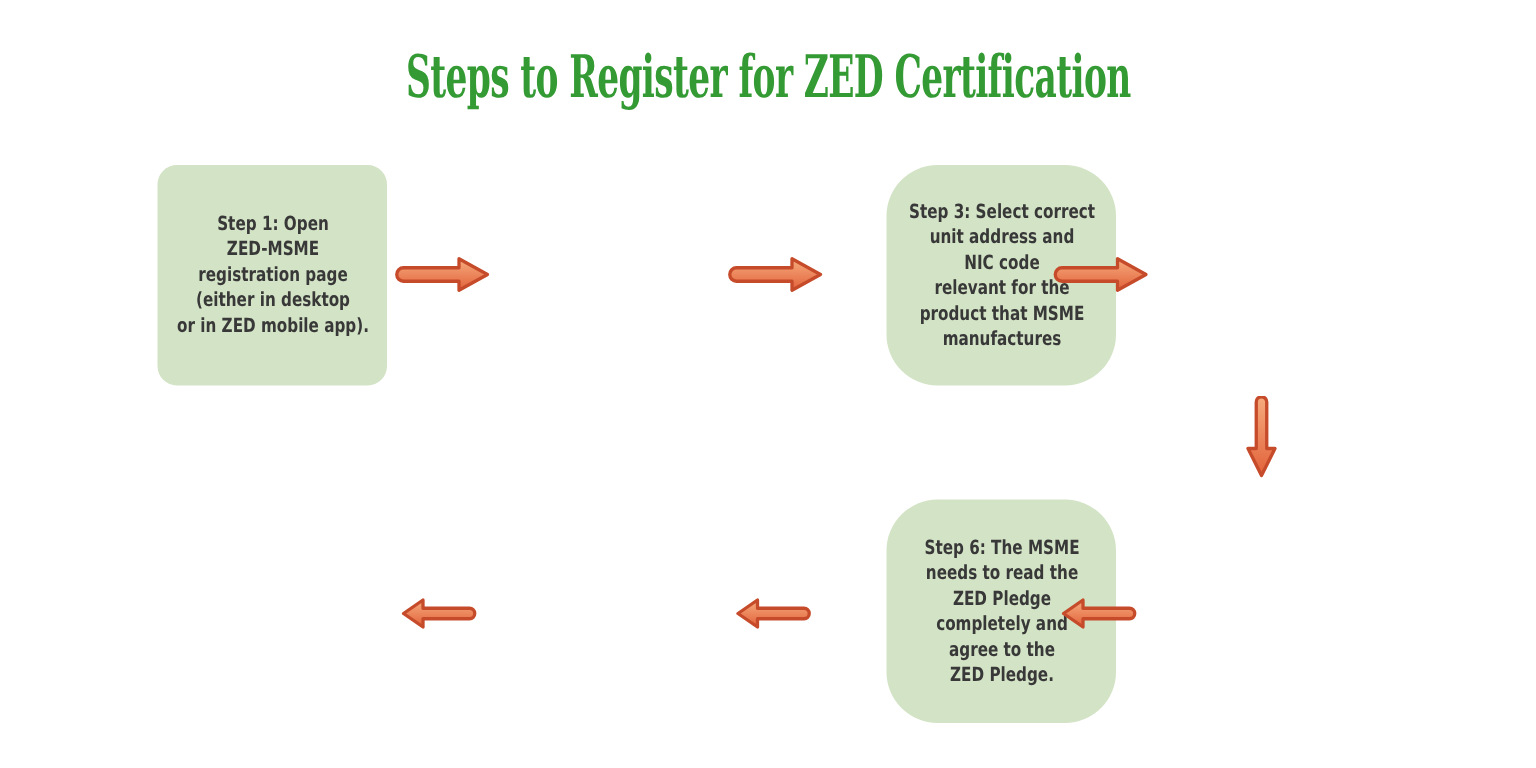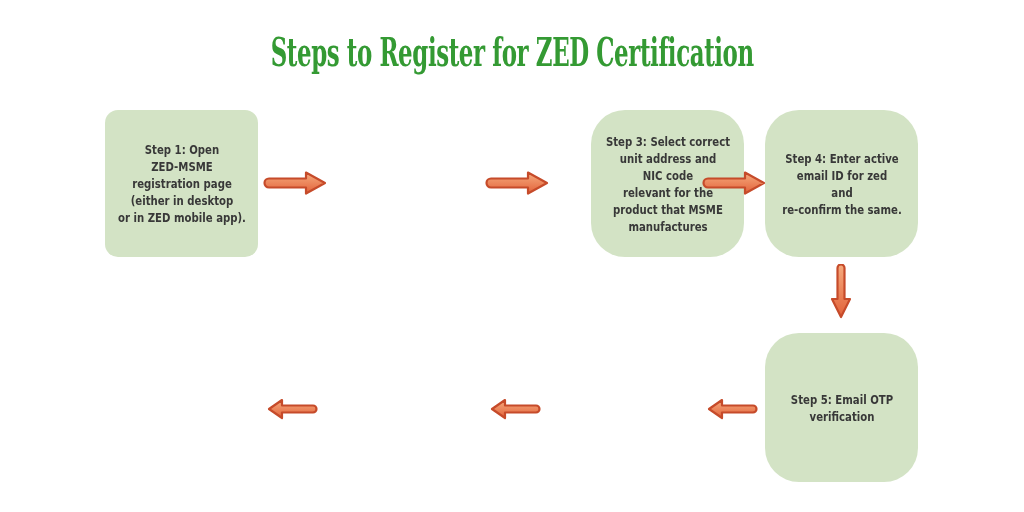--- a/index.html
+++ b/index.html
@@ -88,30 +88,28 @@
 or in ZED mobile app).</div>
   </div>
   <div class="step-box row1 col3">
     <div class="box-text">Step 3: Select correct
 unit address and
 NIC code
 relevant for the
 product that MSME
 manufactures</div>
   </div>
-  <div class="step-box row1 col4">
-    <div class="box-text">Step 4: Enter active
-email ID for zed
-and
-re-confirm the same.</div>
-  </div>
 
-  <div class="step-box row2 col4">
-    <div class="box-text">Step 5:  Email OTP
-verification</div>
+  <div class="step-box row2 col3">
+    <div class="box-text">Step 6: The MSME
+needs to read the
+ZED Pledge
+completely and
+agree to the
+ZED Pledge.</div>
   </div>
 
   <span class="arrow a-r1">
     <svg width="66" height="30" viewBox="0 0 66 30">
       <path d="M7 10.5 H44 V4.5 L63 15 L44 25.5 V19.5 H7 A4.5 4.5 0 0 1 7 10.5 Z"></path>
     </svg>
   </span>
   <span class="arrow a-r2">
     <svg width="66" height="30" viewBox="0 0 66 30">
       <path d="M7 10.5 H44 V4.5 L63 15 L44 25.5 V19.5 H7 A4.5 4.5 0 0 1 7 10.5 Z"></path>

